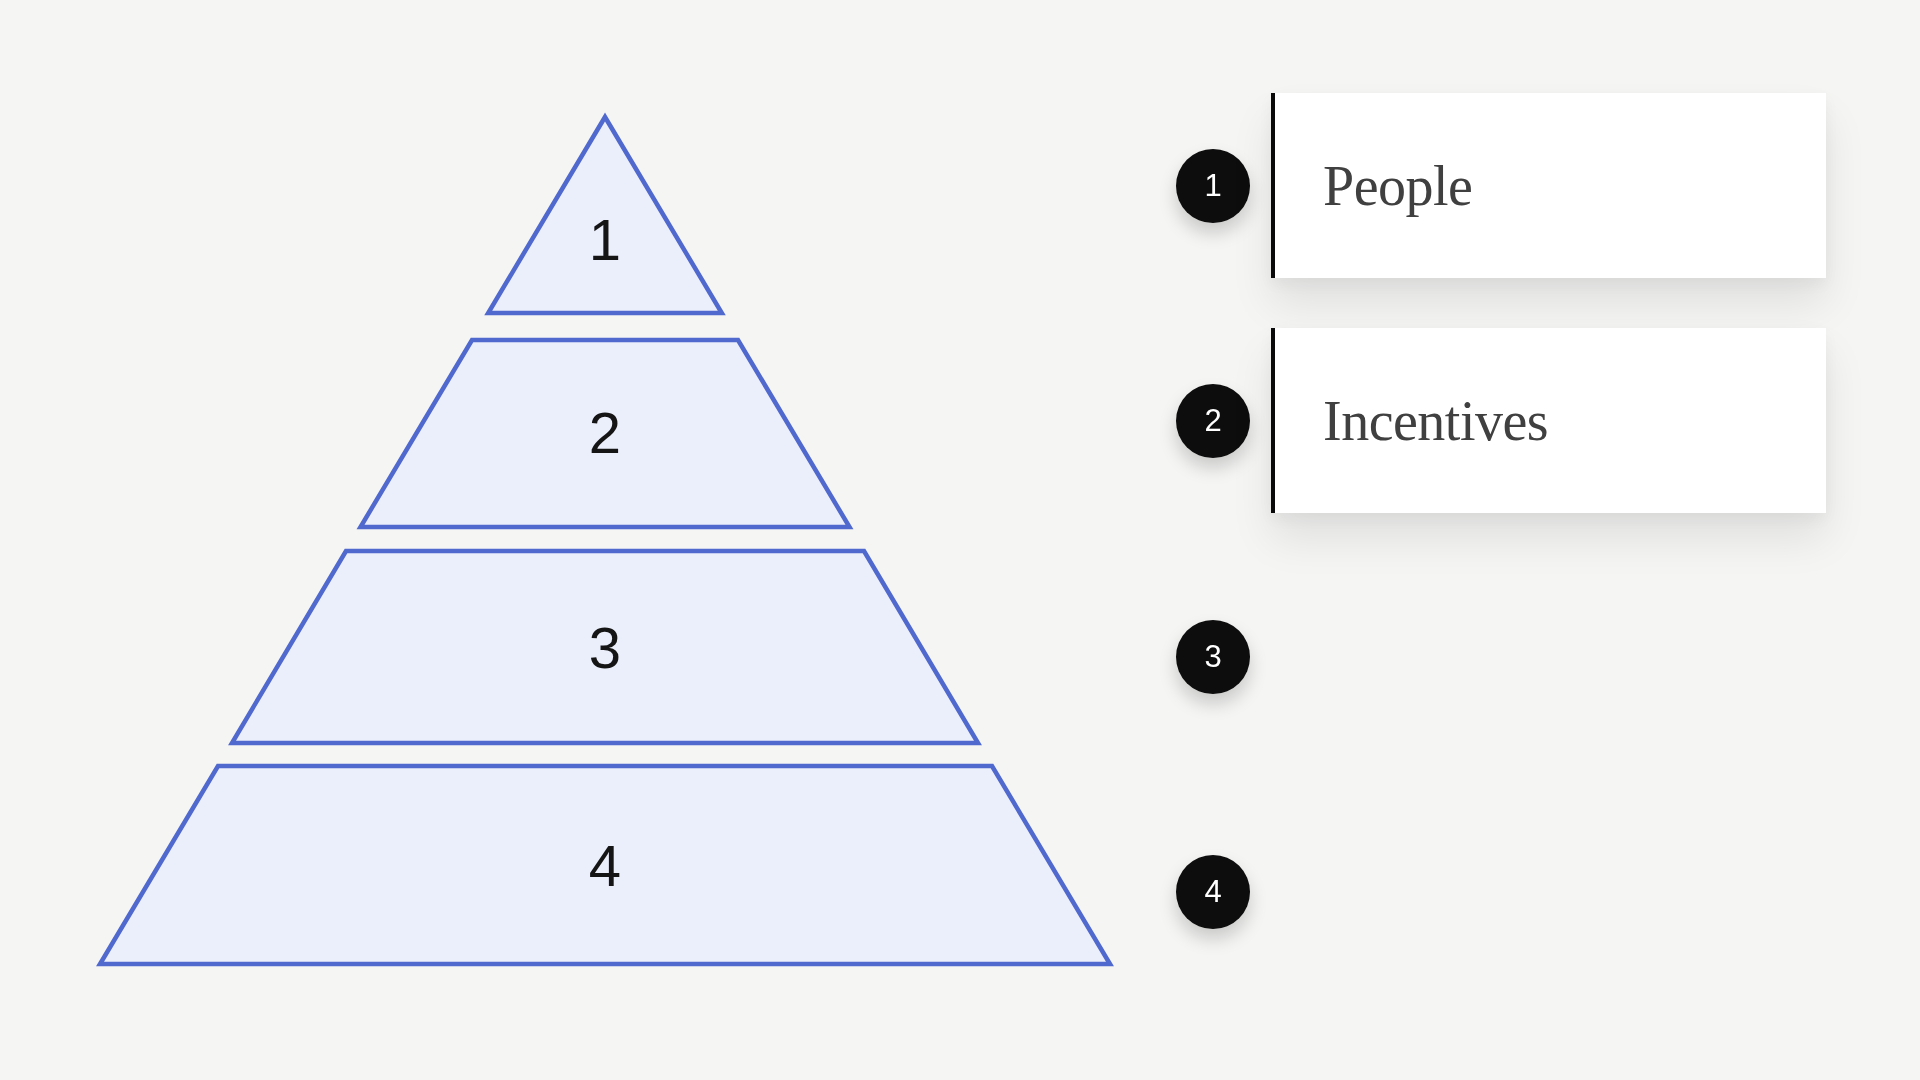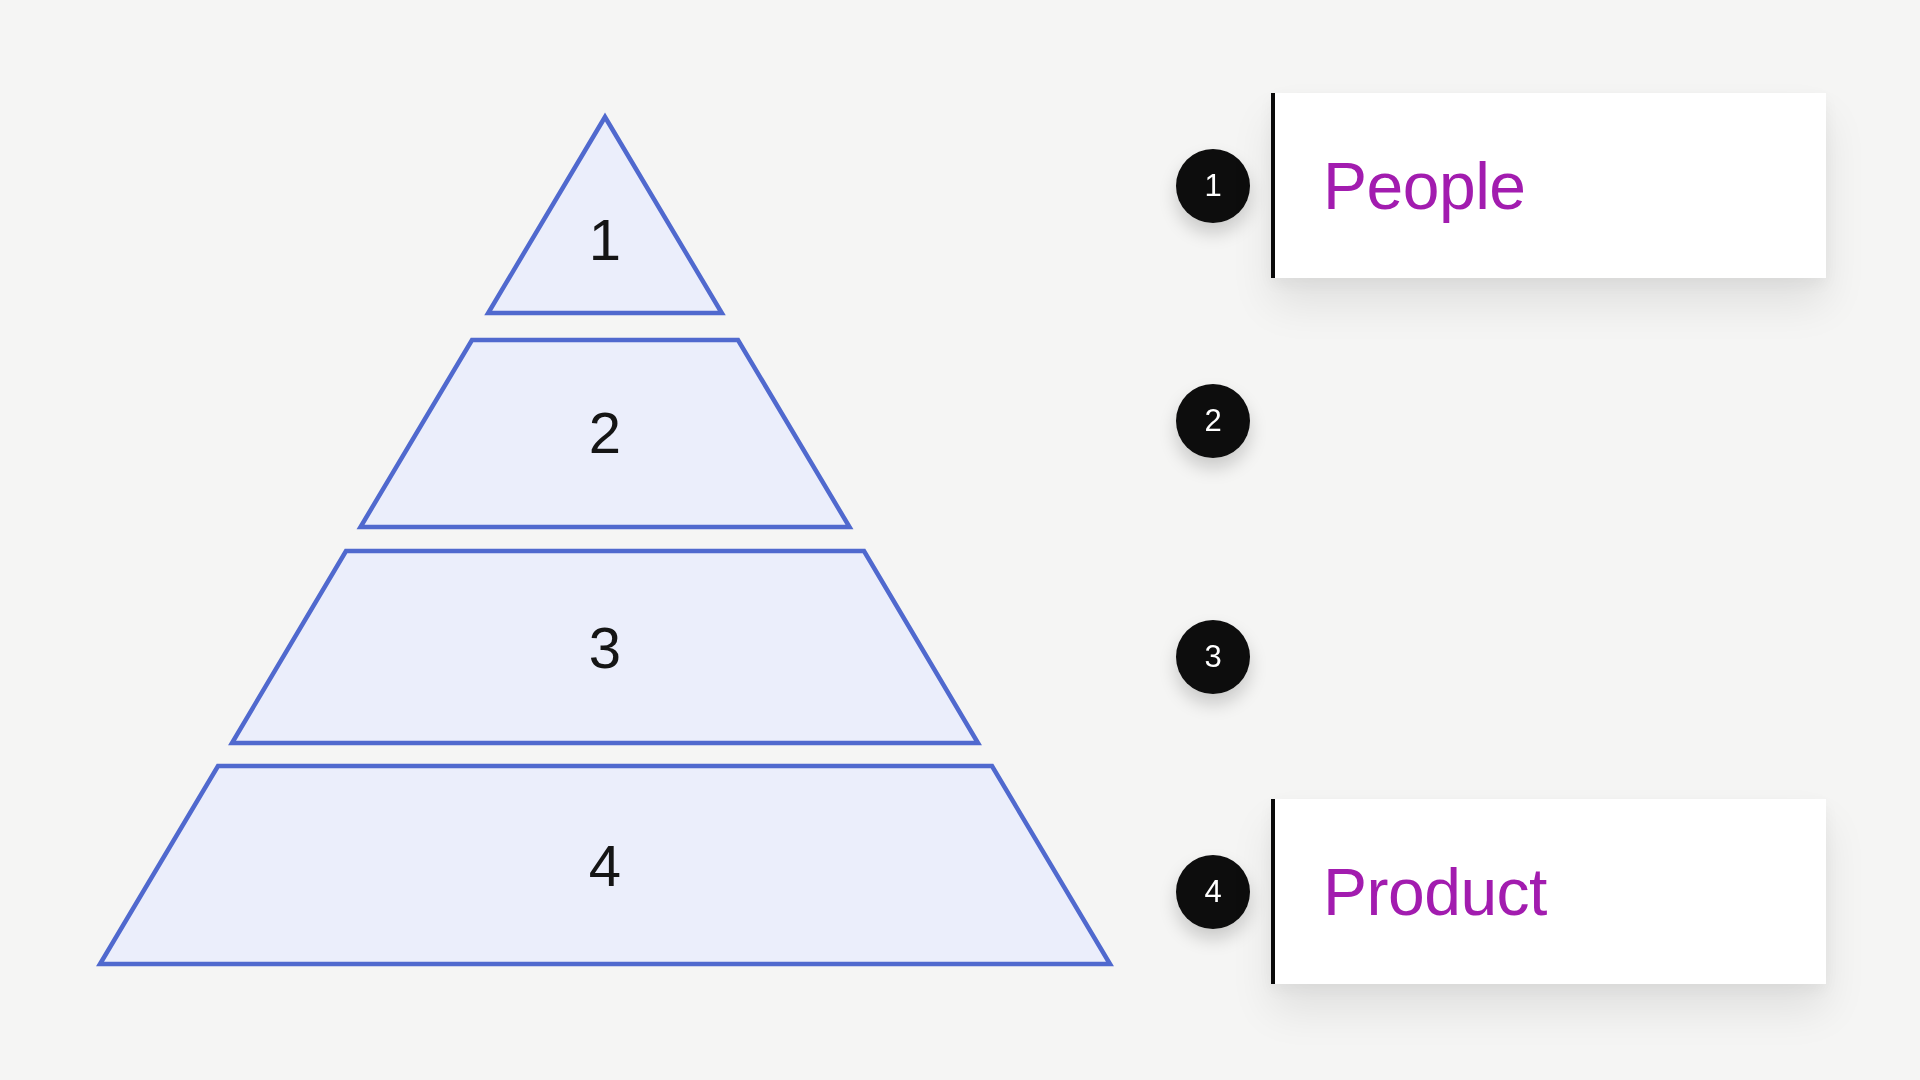--- a/index.html
+++ b/index.html
@@ -75,24 +75,25 @@
     height: 185px;
     background: #ffffff;
     border-left: 4px solid #0a0a0a;
     box-shadow: 0 26px 40px rgba(0,0,0,0.085), 0 6px 14px rgba(0,0,0,0.045);
   }
   .legend-label {
     position: absolute;
     left: 48px;
     top: 50%;
     transform: translateY(-50%);
-    font-size: 66px;
+    font-size: 56px;
     letter-spacing: -0.5px;
-    color: #a21caf;
+    color: #404040;
     white-space: nowrap;
+    font-family: Liberation Serif, serif;
   }
 </style>
 </head>
 <body>
 
 <div class="canvas">
 
   <svg class="pyramid-svg" viewBox="0 0 1920 1080">
     <polygon class="pyramid-level-shape" points="605,117 721.8,313 488.2,313"></polygon>
     <polygon class="pyramid-level-shape" points="472,340 738,340 849.5,527 360.5,527"></polygon>
@@ -113,31 +114,31 @@
       </div>
       <div class="legend-card">
         <span class="legend-label">People</span>
       </div>
     </div>
 
     <div class="legend-item">
       <div class="legend-badge">
         <span>2</span>
       </div>
+      <div class="legend-card">
+        <span class="legend-label">Incentives</span>
+      </div>
     </div>
 
     <div class="legend-item">
       <div class="legend-badge">
         <span>3</span>
       </div>
     </div>
 
     <div class="legend-item">
       <div class="legend-badge">
         <span>4</span>
       </div>
-      <div class="legend-card">
-        <span class="legend-label">Product</span>
-      </div>
     </div>
 
   </div>
 </div>
 
 </body></html>

